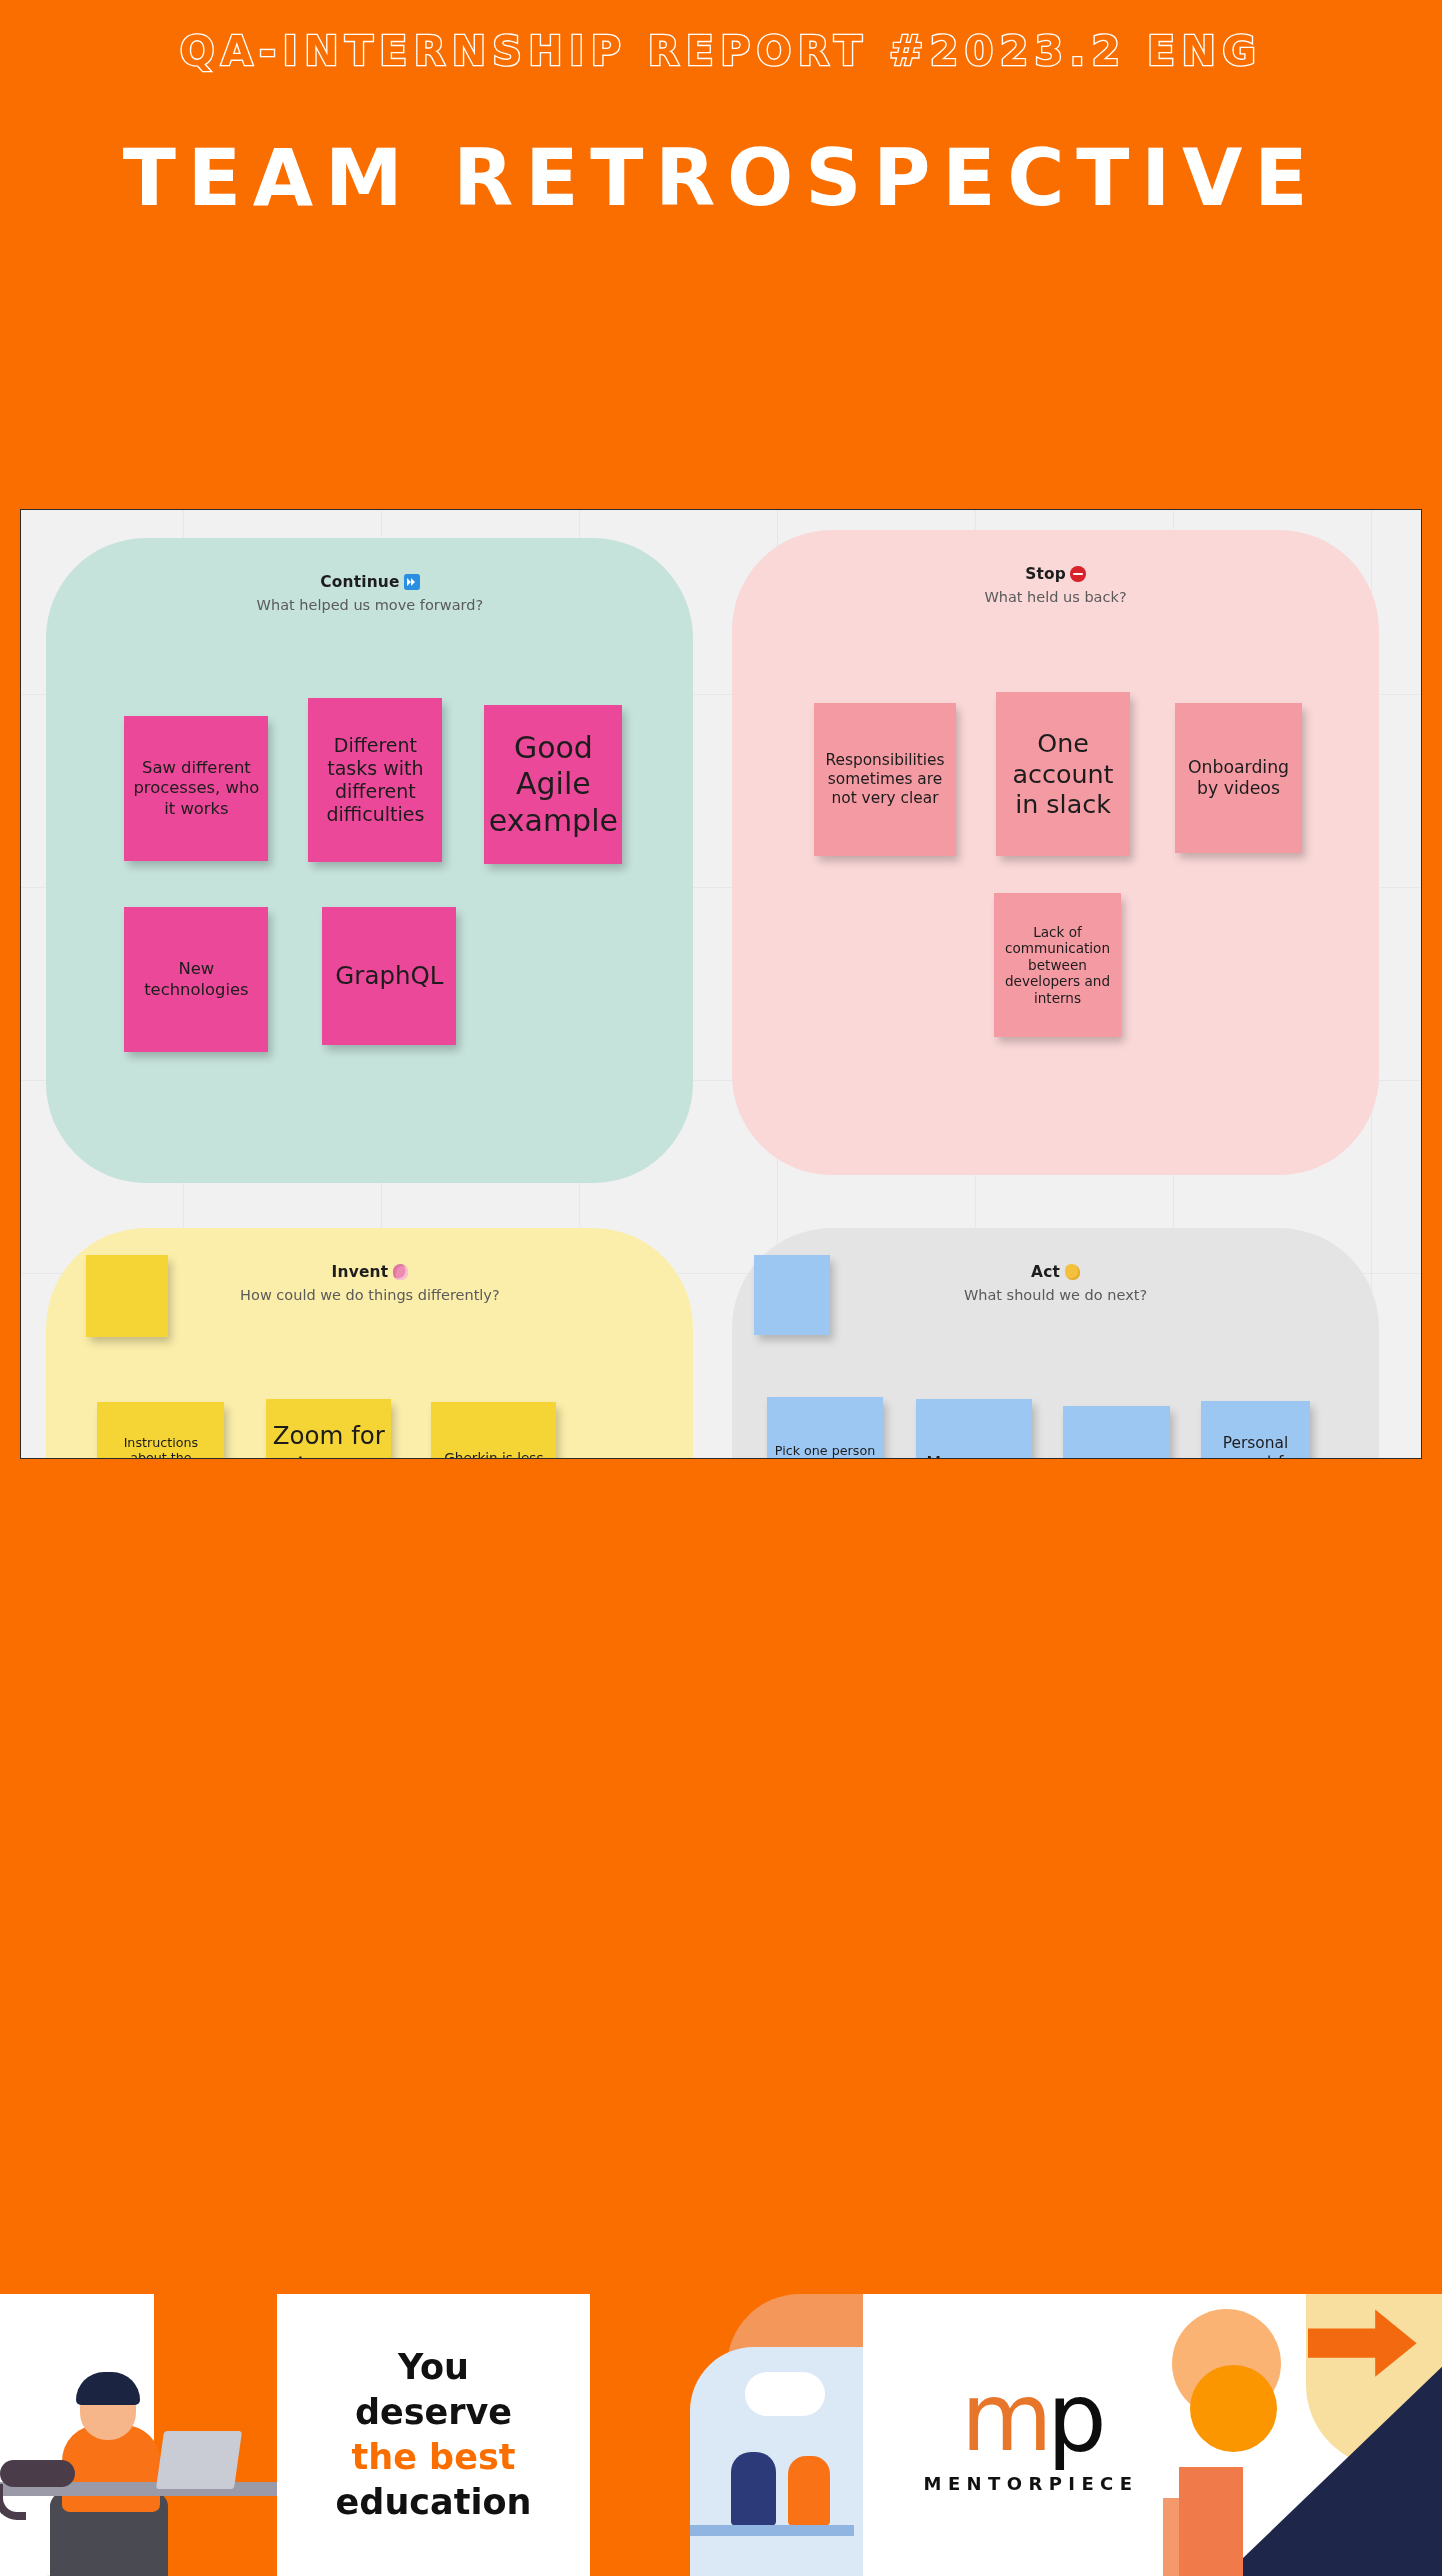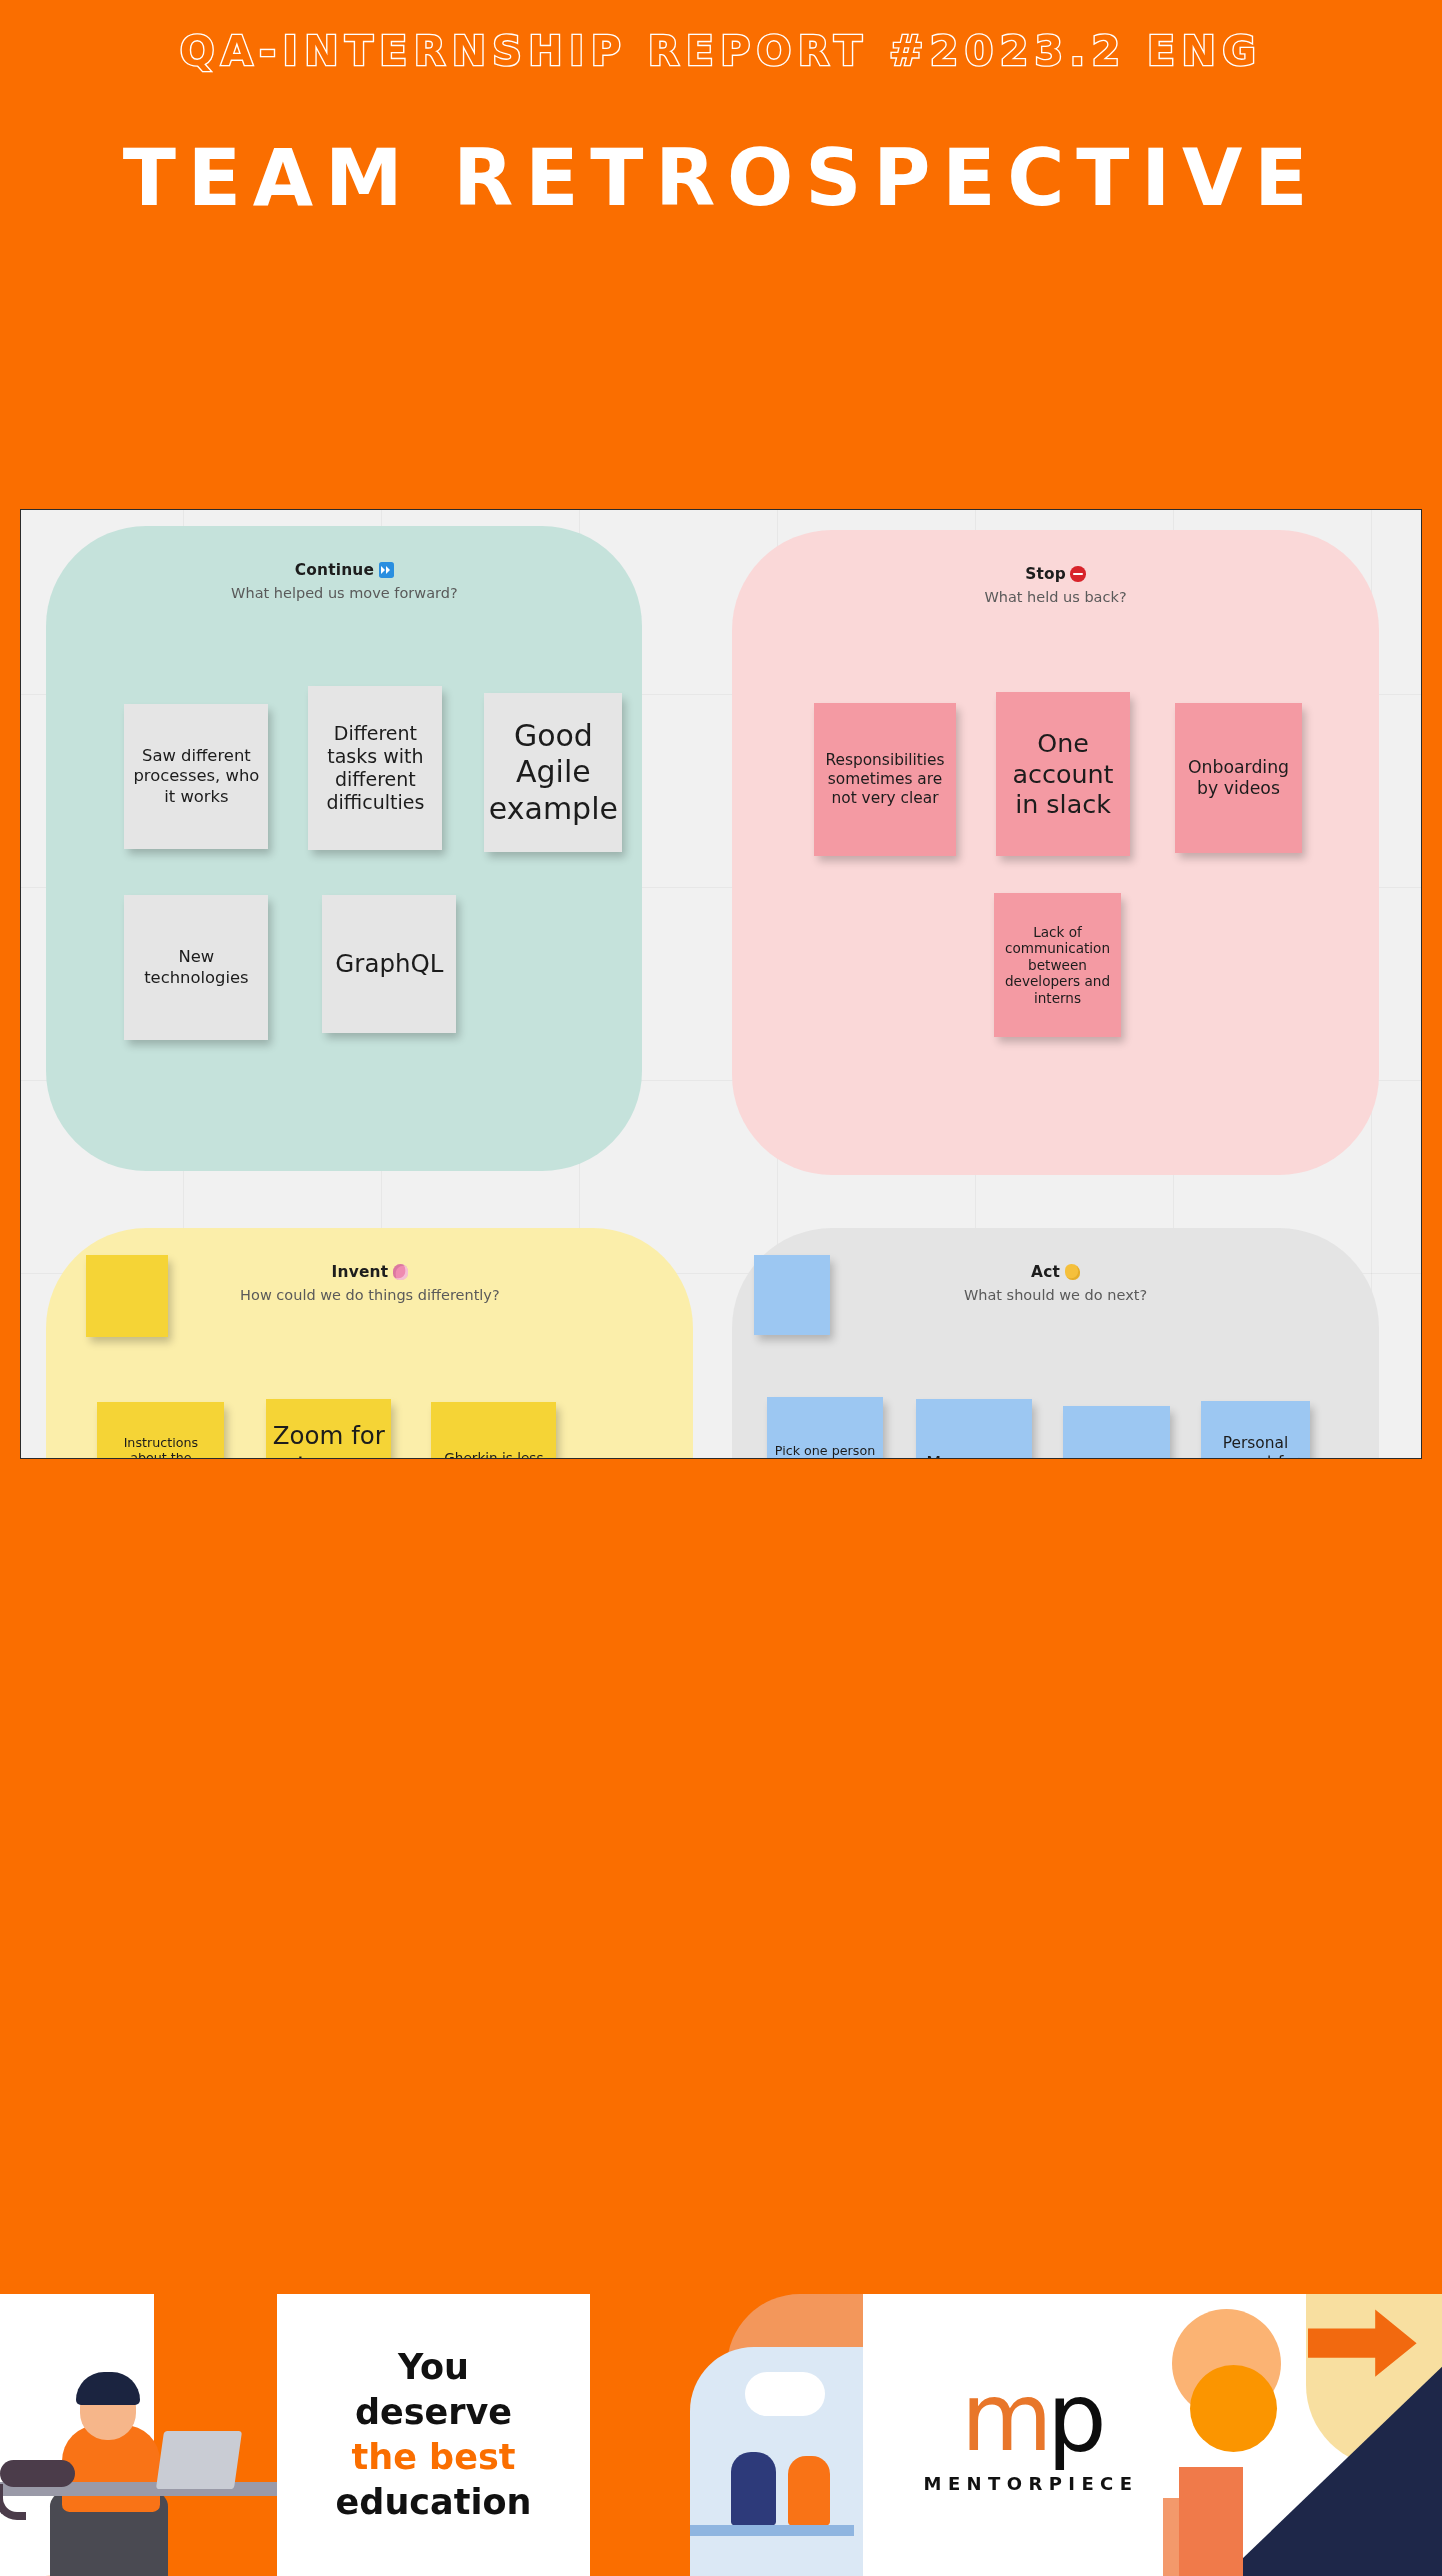--- a/index.html
+++ b/index.html
@@ -40,21 +40,21 @@
       linear-gradient(to bottom, rgba(0,0,0,.045) 0.9px, transparent 0.9px);
     background-size: 198px 193px;
     background-position: -36px -9px;
     border: 0.9px solid #2b2b2b;
     overflow: hidden;
   }
   .quad {
     position: absolute;
     border-radius: 100px;
   }
-  .quad-continue { left: 25.4px;  top: 16px;  width: 596px; height: 645px; background: #c5e2db; }
+  .quad-continue { left: 25.4px;  top: 28px;  width: 647px; height: 645px; background: #c5e2db; }
   .quad-stop     { left: 711px; top: 20px;  width: 647px; height: 645px; background: #fad8d8; }
   .quad-invent   { left: 25.4px;  top: 718px; width: 647px; height: 645px; background: #fbeeaa; }
   .quad-act      { left: 711px; top: 718px; width: 647px; height: 645px; background: #e4e4e4; }
 
   .quad-head {
     position: absolute; left: 0; top: 35px; width: 100%;
     text-align: center;
   }
   .quad-title {
     font-family: "DejaVu Sans", sans-serif;
@@ -90,21 +90,21 @@
     position: absolute;
     display: flex; align-items: center; justify-content: center;
     text-align: center;
     font-family: "DejaVu Sans", sans-serif;
     color: #1c1c1c;
     padding: 5.5px 6.4px;
     box-shadow: 3.6px 6.4px 8.2px rgba(0,0,0,.22);
     line-height: 1.22;
     overflow: hidden;
   }
-  .n-green { background: #e5e5e5; }
+  .n-green { background: #ec4899; }
   .n-pink  { background: #f49aa3; }
   .n-yellow{ background: #f5d436; }
   .n-blue  { background: #9cc7f2; }
 
   
   .footer {
     position: absolute; left: 0; top: 2294px; width: 1442px; height: 282px;
     display: flex; overflow: hidden; background: #a3a3a3;
   }
   .fpanel { position: relative; overflow: hidden; height: 282px; }

